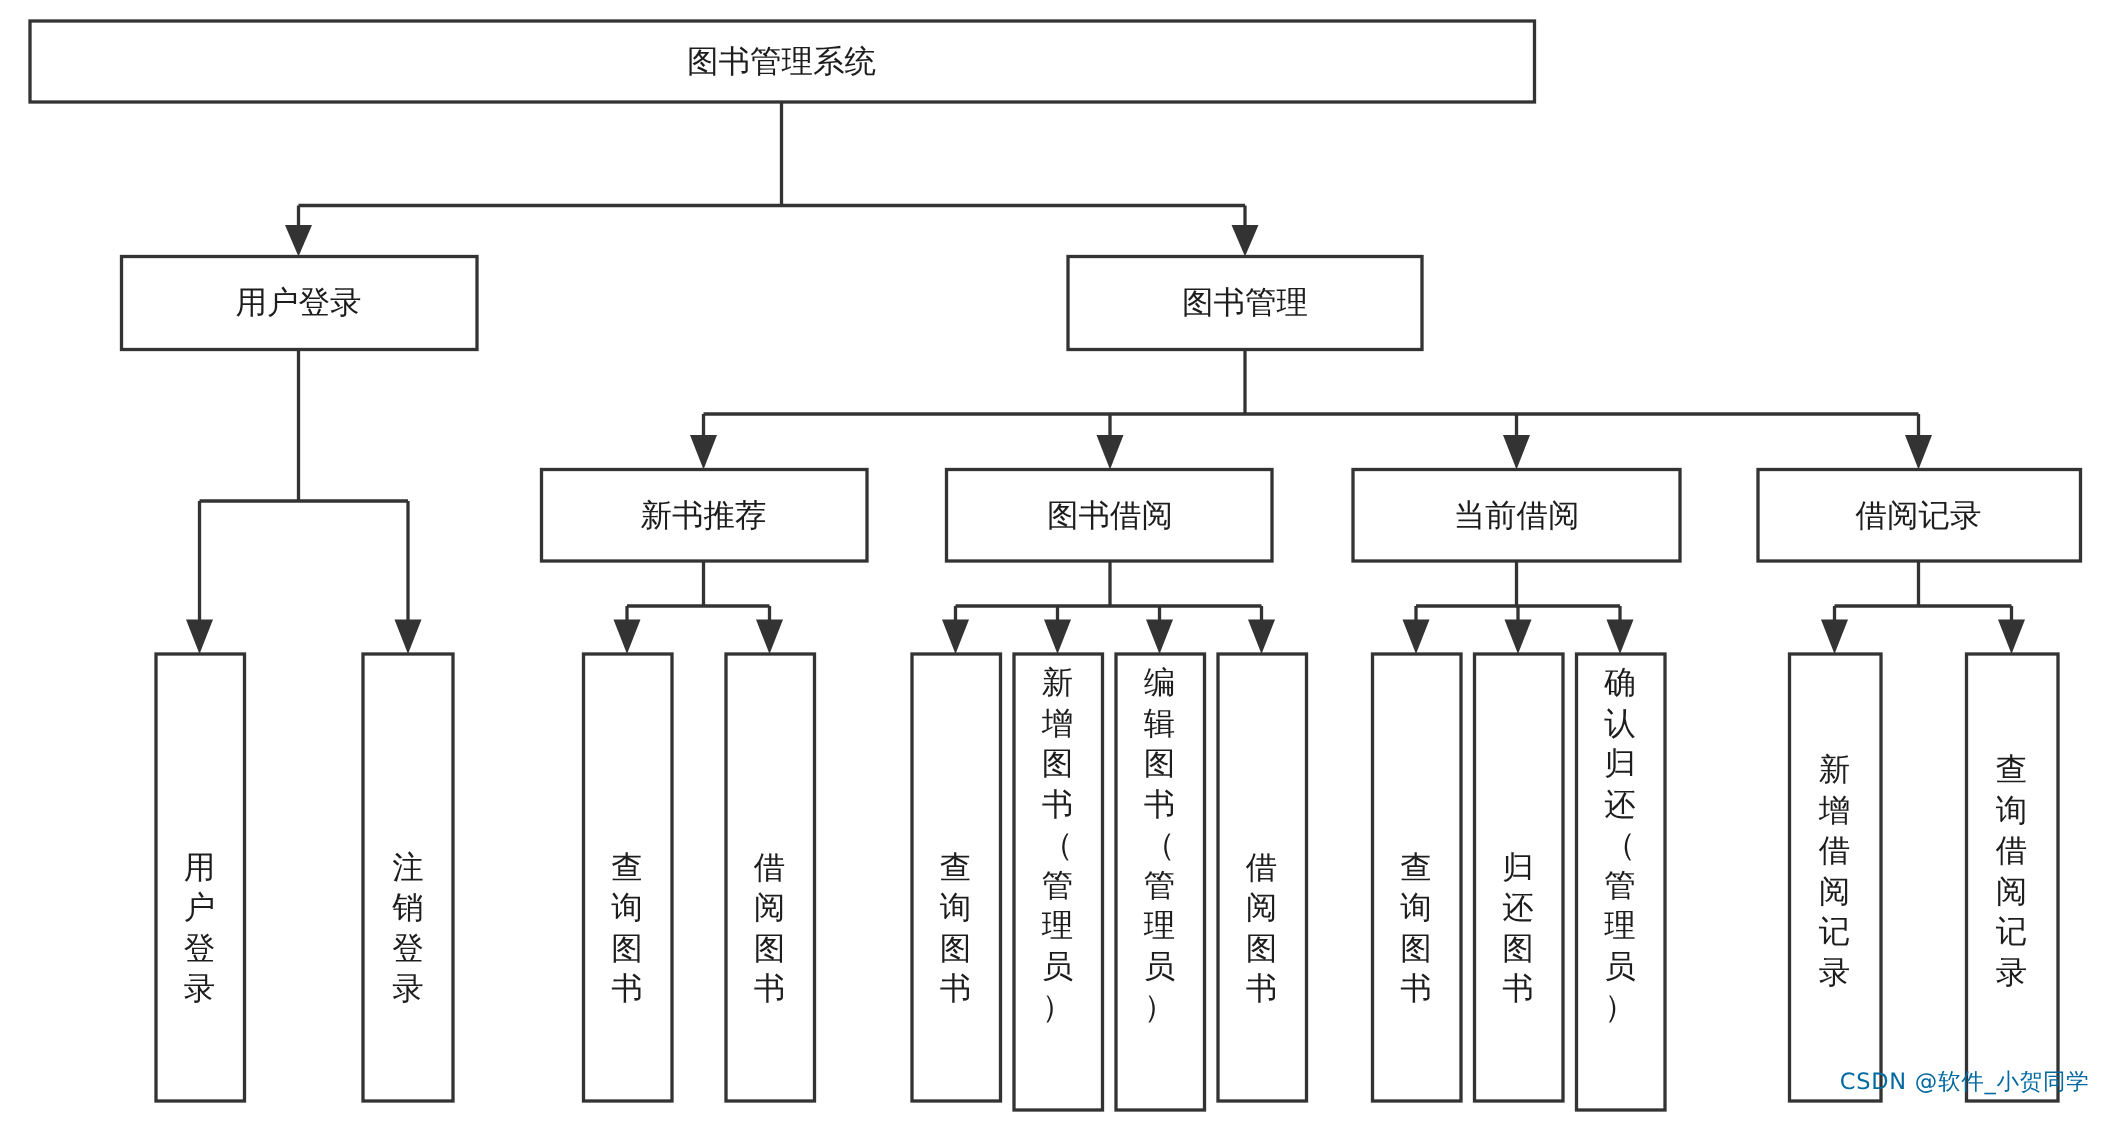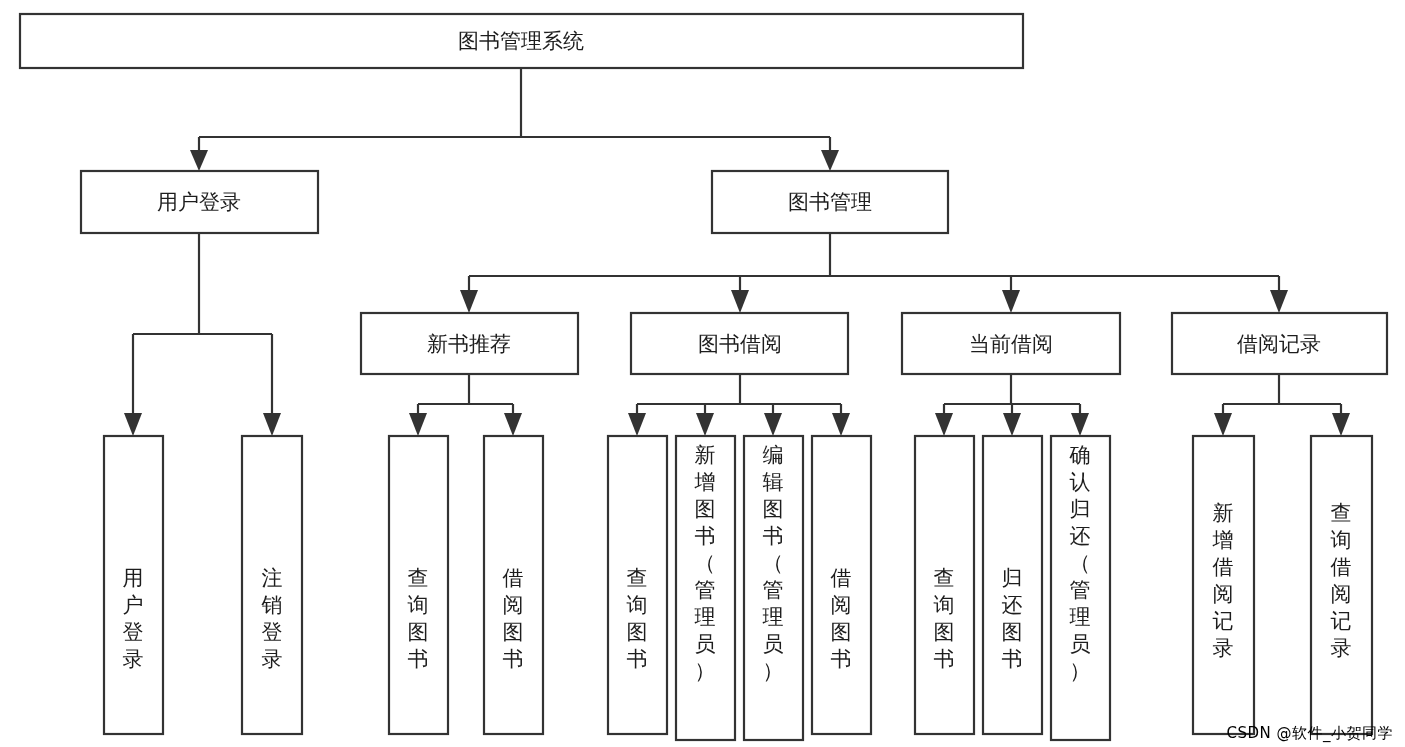--- a/index.html
+++ b/index.html
@@ -52,24 +52,24 @@
   }
   .node-label-vertical {
     font-family: "DejaVu Sans", "Liberation Sans", sans-serif;
     font-size: 21px;
     fill: #1d1d1d;
     text-anchor: middle;
   }
   .watermark {
     position: absolute;
     right: 12px;
-    bottom: 4px;
+    bottom: 16px;
     font-family: "DejaVu Sans", "Liberation Sans", sans-serif;
     font-size: 15px;
-    color: #000000;
+    color: #0369a1;
     white-space: nowrap;
     letter-spacing: 0.5px;
     user-select: none;
   }
 </style>
 </head>
 <body>
 
 <div id="diagram-root">
 

